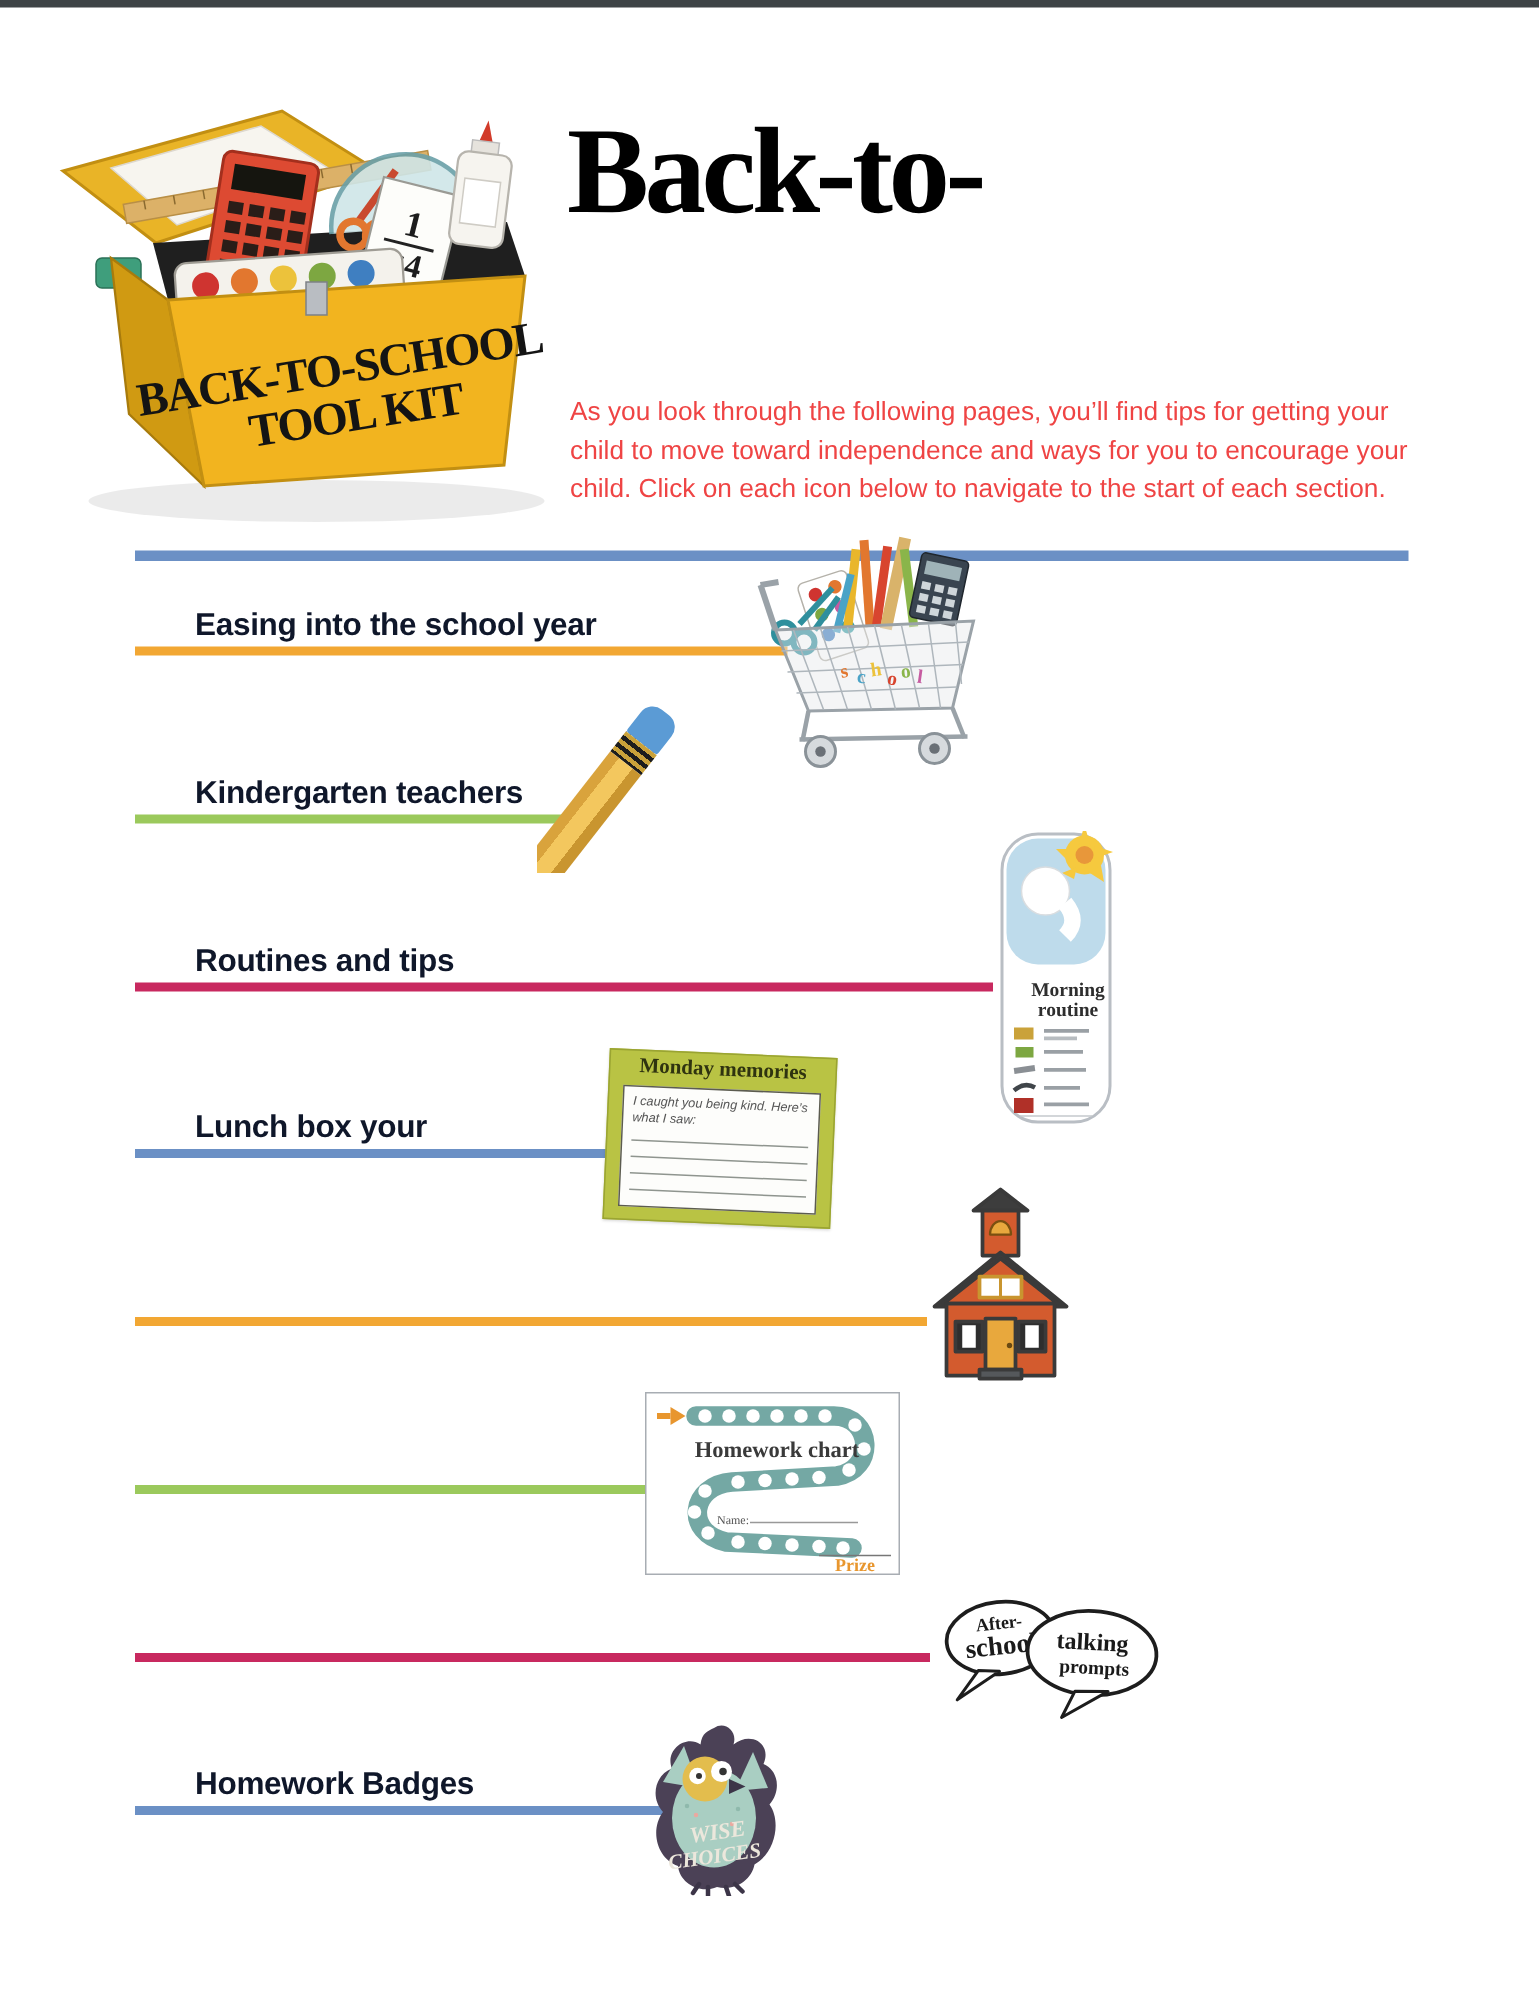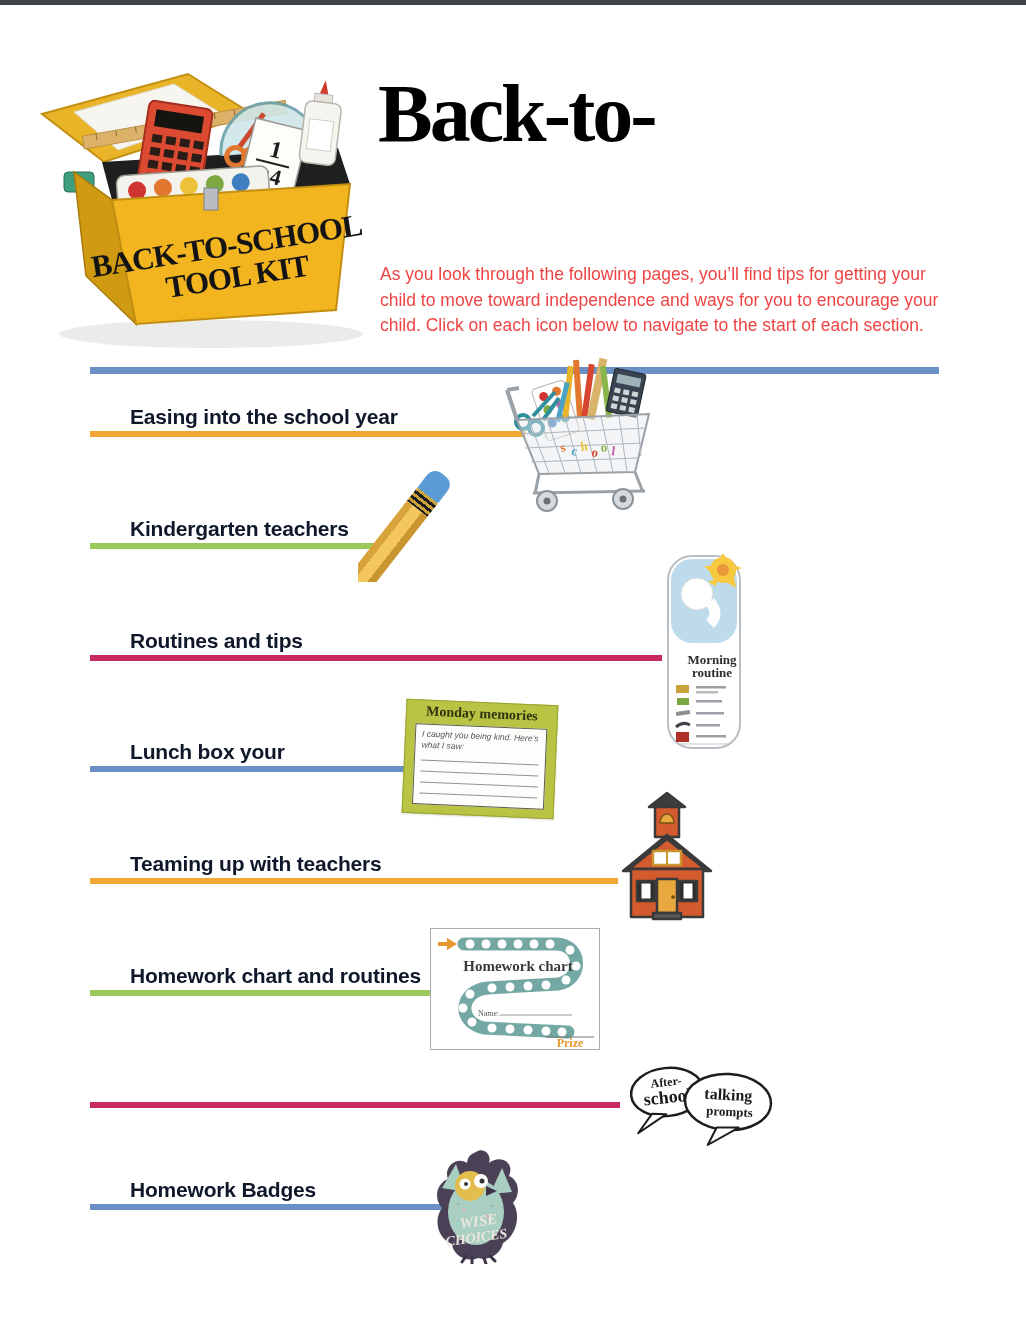--- a/index.html
+++ b/index.html
@@ -159,24 +159,22 @@
 
   <div class="section-label" style="top:517px">Kindergarten teachers</div>
   <div class="rule" style="top: 543px; width: 307px; background-color: rgb(155, 201, 92);"></div>
 
   <div class="section-label" style="top:629px">Routines and tips</div>
   <div class="rule" style="top: 655px; width: 572px; background-color: rgb(200, 41, 95);"></div>
 
   <div class="section-label" style="top:740px">Lunch box your</div>
   <div class="rule" style="top: 766px; width: 317px; background-color: rgb(107, 144, 197);"></div>
 
-  <div class="section-label" style="top:852px">Teaming up with teachers</div>
   <div class="rule" style="top: 878px; width: 528px; background-color: rgb(242, 167, 51);"></div>
 
-  <div class="section-label" style="top:964px">Homework chart and routines</div>
   <div class="rule" style="top: 990px; width: 340px; background-color: rgb(155, 201, 92);"></div>
 
   <div class="rule" style="top: 1102px; width: 530px; background-color: rgb(200, 41, 95);"></div>
 
   <div class="section-label" style="top:1178px">Homework Badges</div>
   <div class="rule" style="top: 1204px; width: 397px; background-color: rgb(107, 144, 197);"></div>
 
   <div class="icon-abs" style="left:503px;top:356px;width:160px;height:158px">
     <svg width="160" height="158" viewBox="0 0 160 158">
       <g transform="translate(28,34) rotate(-18)">

